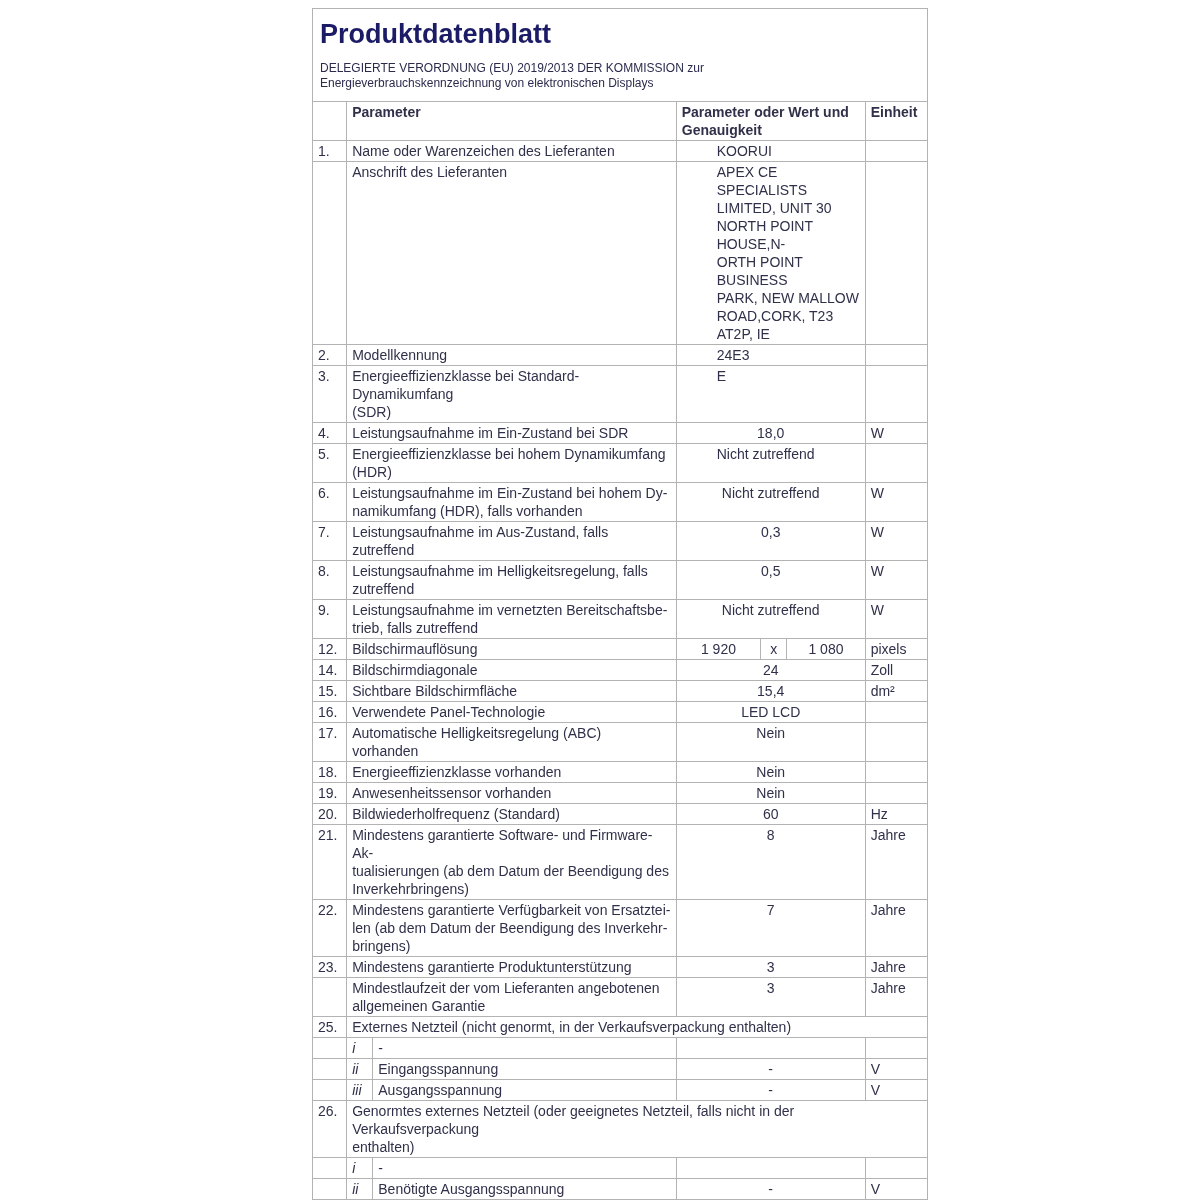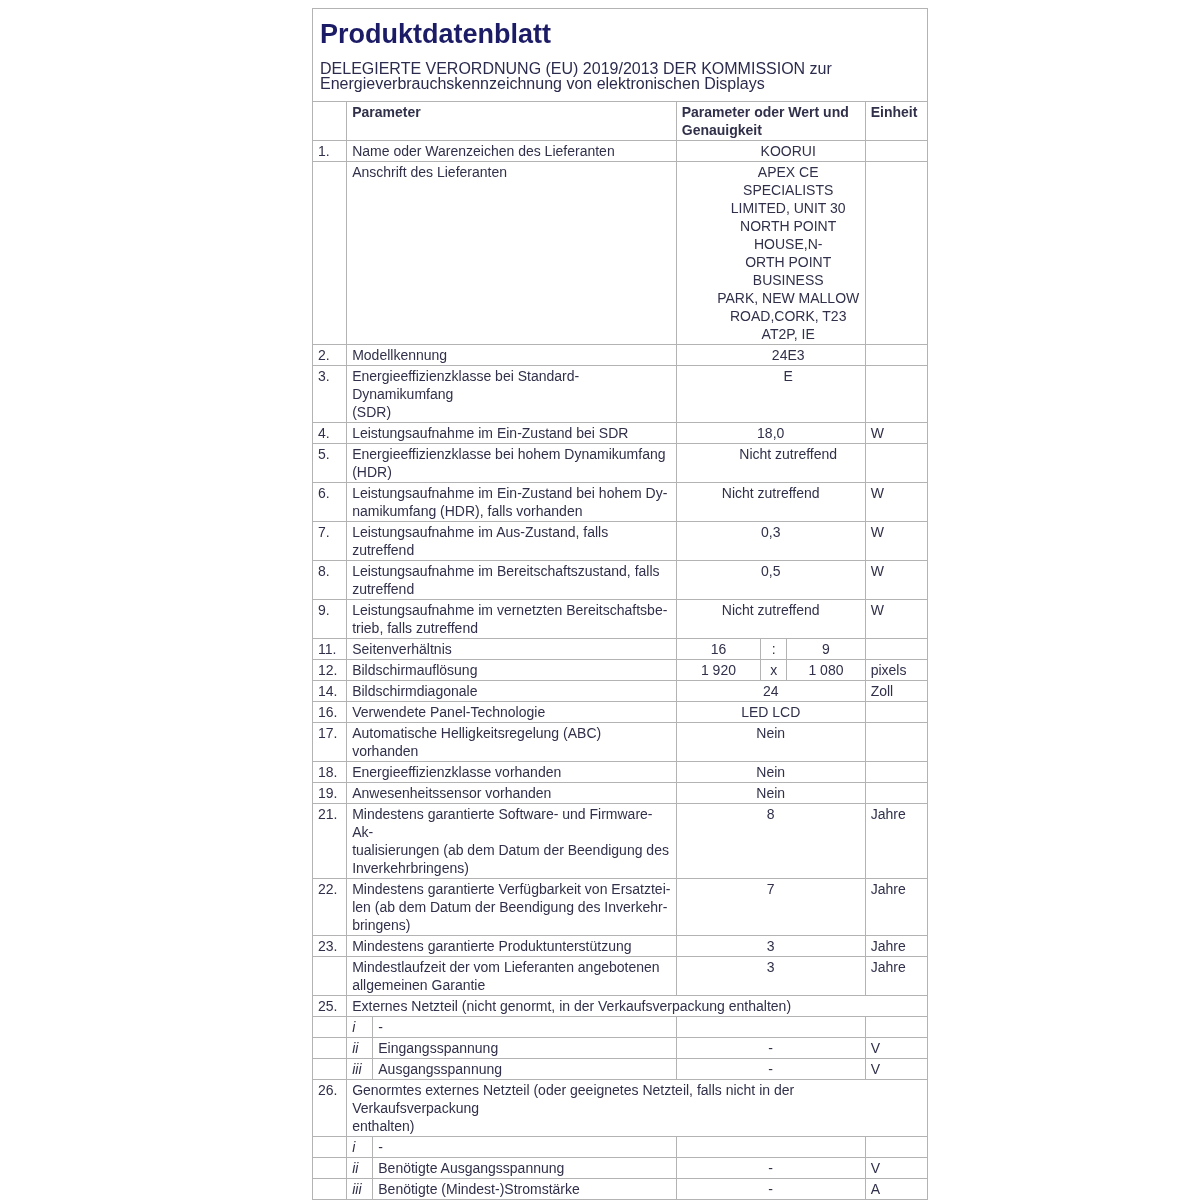--- a/index.html
+++ b/index.html
@@ -24,21 +24,21 @@
     box-sizing: border-box;
   }
   .doc-title {
     margin: 0 0 12px 0;
     font-size: 27px;
     font-weight: bold;
     color: #1b1b66;
     line-height: 30px;
   }
   .subtitle-line {
-    font-size: 16px;
+    font-size: 12px;
     line-height: 15px;
     color: #2b2b4d;
   }
   table.datasheet {
     border-collapse: collapse;
     width: 100%;
     table-layout: fixed;
     font-size: 14px;
     color: #30304a;
   }
@@ -51,21 +51,21 @@
     overflow: hidden;
   }
   table.datasheet th {
     font-weight: bold;
     text-align: left;
   }
   td.num { padding-left: 6px; padding-right: 2px; }
   td.roman { font-style: italic; }
   td.param, td.value, td.section { white-space: pre-line; }
   td.value.ar { text-align: center; }
-  td.value.al { text-align: center; padding-left: 40px; }
+  td.value.al { text-align: left; padding-left: 40px; }
   td.value.ac { text-align: center; }
 </style>
 </head>
 <body>
 
 <div class="sheet">
   <div class="title-block">
     <h1 class="doc-title">Produktdatenblatt</h1>
     <div class="subtitle-line">DELEGIERTE VERORDNUNG (EU) 2019/2013 DER KOMMISSION zur</div>
     <div class="subtitle-line">Energieverbrauchskennzeichnung von elektronischen Displays</div>
@@ -141,55 +141,53 @@
           <td class="unit">W</td>
         </tr>
         <tr>
           <td class="num">7.</td>
           <td class="param" colspan="2">Leistungsaufnahme im Aus-Zustand, falls zutreffend</td>
           <td class="value ar" colspan="3">0,3</td>
           <td class="unit">W</td>
         </tr>
         <tr>
           <td class="num">8.</td>
-          <td class="param" colspan="2">Leistungsaufnahme im Bereitschaftszustand, falls
+          <td class="param" colspan="2">Leistungsaufnahme im Helligkeitsregelung, falls
 zutreffend</td>
           <td class="value ar" colspan="3">0,5</td>
           <td class="unit">W</td>
         </tr>
         <tr>
           <td class="num">9.</td>
           <td class="param" colspan="2">Leistungsaufnahme im vernetzten Bereitschaftsbe-
 trieb, falls zutreffend</td>
           <td class="value ar" colspan="3">Nicht zutreffend</td>
           <td class="unit">W</td>
-        </tr>
-        <tr>
-          <td class="num">11.</td>
-          <td class="param" colspan="2">Seitenverhältnis</td>
-          <td class="value ac">16</td>
-          <td class="value ac">:</td>
-          <td class="value ac">9</td>
-          <td class="unit"></td>
         </tr>
         <tr>
           <td class="num">12.</td>
           <td class="param" colspan="2">Bildschirmauflösung</td>
           <td class="value ac">1 920</td>
           <td class="value ac">x</td>
           <td class="value ac">1 080</td>
           <td class="unit">pixels</td>
         </tr>
         <tr>
           <td class="num">14.</td>
           <td class="param" colspan="2">Bildschirmdiagonale</td>
           <td class="value ar" colspan="3">24</td>
           <td class="unit">Zoll</td>
         </tr>
         <tr>
+          <td class="num">15.</td>
+          <td class="param" colspan="2">Sichtbare Bildschirmfläche</td>
+          <td class="value ar" colspan="3">15,4</td>
+          <td class="unit">dm²</td>
+        </tr>
+        <tr>
           <td class="num">16.</td>
           <td class="param" colspan="2">Verwendete Panel-Technologie</td>
           <td class="value ar" colspan="3">LED LCD</td>
           <td class="unit"></td>
         </tr>
         <tr>
           <td class="num">17.</td>
           <td class="param" colspan="2">Automatische Helligkeitsregelung (ABC) vorhanden</td>
           <td class="value ar" colspan="3">Nein</td>
           <td class="unit"></td>
@@ -198,20 +196,26 @@
           <td class="num">18.</td>
           <td class="param" colspan="2">Energieeffizienzklasse vorhanden</td>
           <td class="value ar" colspan="3">Nein</td>
           <td class="unit"></td>
         </tr>
         <tr>
           <td class="num">19.</td>
           <td class="param" colspan="2">Anwesenheitssensor vorhanden</td>
           <td class="value ar" colspan="3">Nein</td>
           <td class="unit"></td>
+        </tr>
+        <tr>
+          <td class="num">20.</td>
+          <td class="param" colspan="2">Bildwiederholfrequenz (Standard)</td>
+          <td class="value ar" colspan="3">60</td>
+          <td class="unit">Hz</td>
         </tr>
         <tr>
           <td class="num">21.</td>
           <td class="param" colspan="2">Mindestens garantierte Software- und Firmware-Ak-
 tualisierungen (ab dem Datum der Beendigung des
 Inverkehrbringens)</td>
           <td class="value ar" colspan="3">8</td>
           <td class="unit">Jahre</td>
         </tr>
         <tr>

